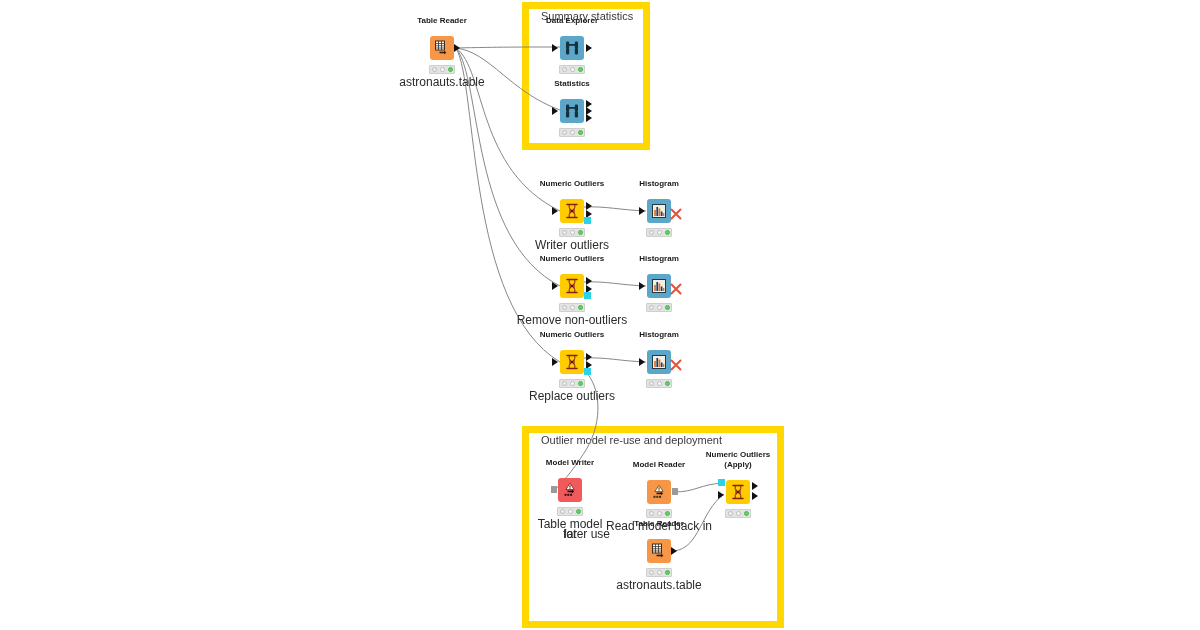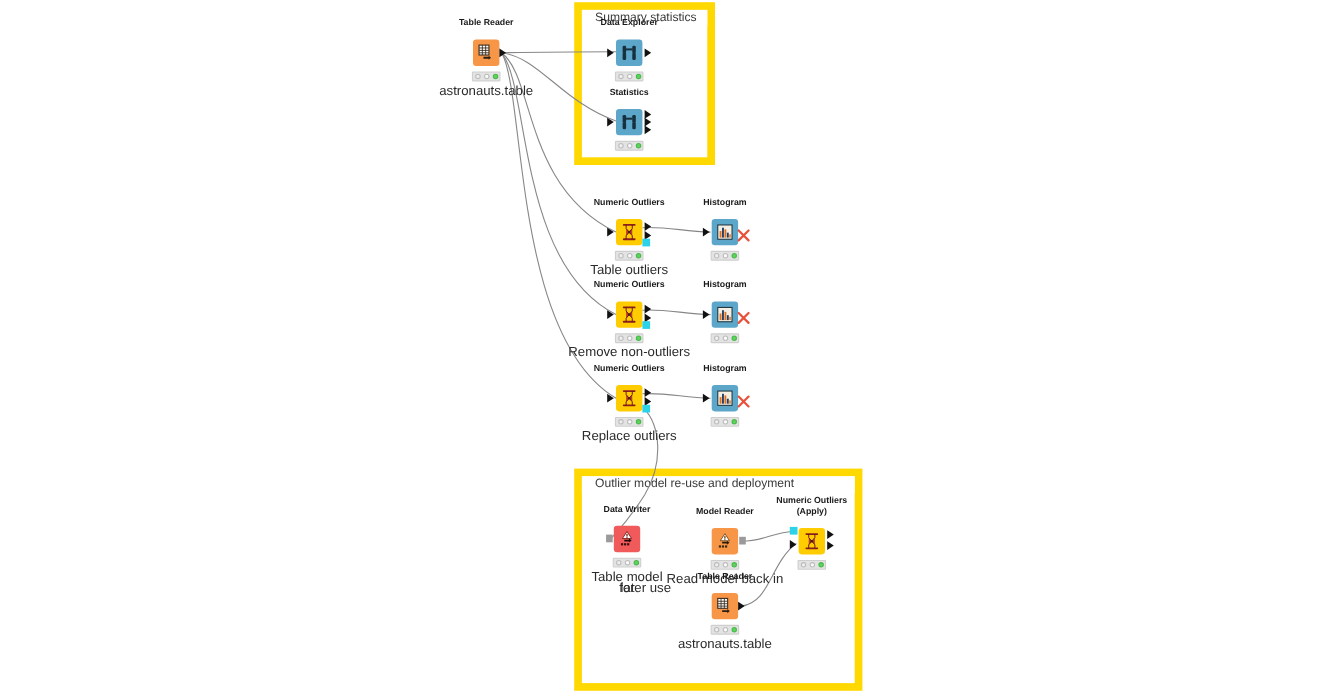--- a/index.html
+++ b/index.html
@@ -188,21 +188,21 @@
     </div>
     <div class="port" style="left:-20px;top:-4px;"></div>
     <div class="port" style="left:14px;top:-9px;"></div>
     <div class="port" style="left:14px;top:-1px;"></div>
     <div class="port cyan" style="left:12px;top:6px;"></div>
     <div class="status">
       <i class="g1"></i>
         <i class="g2"></i>
         <i class="on"></i>
     </div>
-    <div class="sub">Table outliers</div>
+    <div class="sub">Writer outliers</div>
   </div>
 
   <div class="node" style="left:659px;top:211px;">
     <div class="title">Histogram</div>
     <div class="box blue">
       <svg class="glyph" viewBox="0 0 24 24">
         <rect x="5.5" y="5.5" width="13" height="13" fill="#f4efe2" stroke="#233a45" stroke-width="1"></rect>
         <rect x="7.2" y="11" width="1.7" height="6" fill="#e2711d"></rect>
         <rect x="9.4" y="8" width="1.7" height="9" fill="#1f3d6b"></rect>
         <rect x="11.6" y="9.5" width="1.7" height="7.5" fill="#e2711d"></rect>
@@ -303,21 +303,21 @@
       <path d="M1.5 1.5L10.5 10.5M10.5 1.5L1.5 10.5" stroke="#e8503a" stroke-width="2" stroke-linecap="round"></path>
     </svg>
     <div class="status">
       <i class="g1"></i>
         <i class="g2"></i>
         <i class="on"></i>
     </div>
   </div>
 
   <div class="node" style="left:570px;top:490px;">
-    <div class="title">Data Writer</div>
+    <div class="title">Model Writer</div>
     <div class="box red">
       <svg class="glyph" viewBox="0 0 24 24">
         <path d="M12 5.2l4.2 6.4H7.8z" fill="#ffffff" stroke="#7a1a1a" stroke-width="0.8"></path>
         <rect x="11.4" y="7.3" width="1.2" height="2.4" fill="#7a1a1a"></rect>
         <circle cx="12" cy="10.5" r="0.6" fill="#7a1a1a"></circle>
         <rect x="6.5" y="15.8" width="2" height="2" fill="#3a0d0d"></rect>
         <rect x="9.3" y="15.8" width="2" height="2" fill="#3a0d0d"></rect>
         <rect x="12.1" y="15.8" width="2" height="2" fill="#3a0d0d"></rect>
         <path d="M9.5 13.4h5" stroke="#1c0606" stroke-width="1.6"></path>
         <path d="M13.8 11.6l2.4 1.8-2.4 1.8z" fill="#1c0606"></path>

